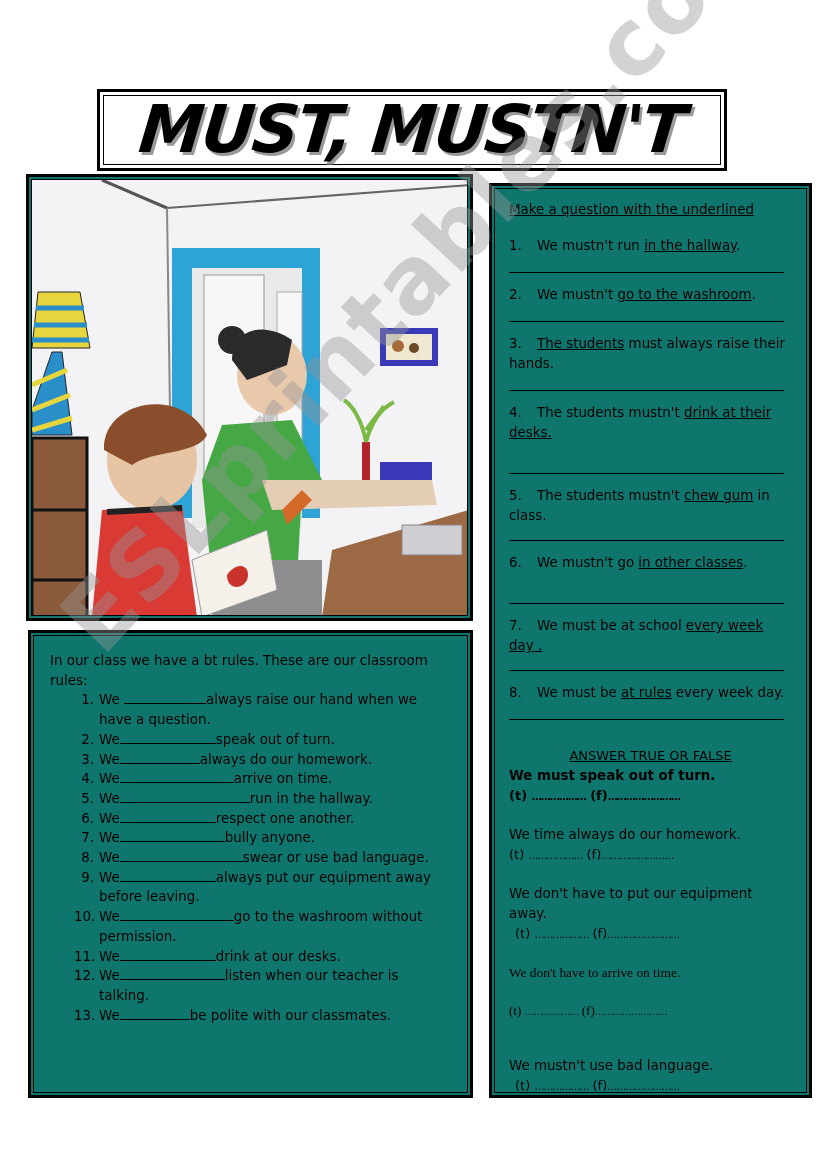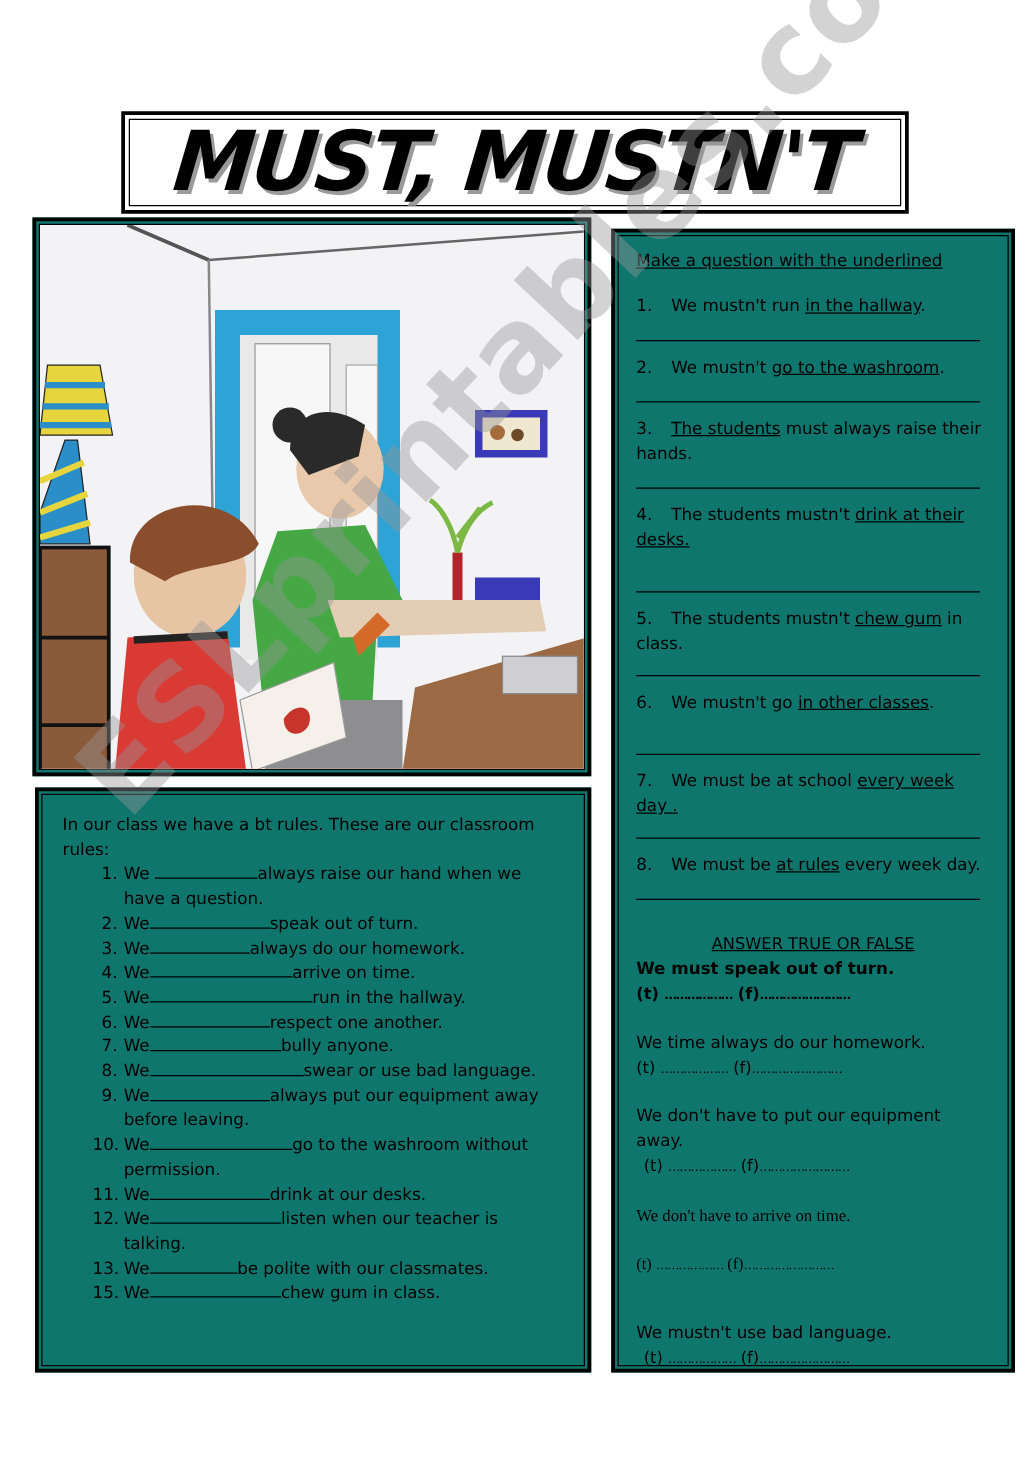--- a/index.html
+++ b/index.html
@@ -185,24 +185,20 @@
           <span class="rule-body"><span>We</span><span class="blank" style="width:96px"></span><span>drink at our desks.</span></span>
         </li>
         <li class="rule-item">
           <span class="rule-num">12.</span>
           <span class="rule-body"><span>We</span><span class="blank" style="width:105px"></span><span>listen when our teacher is talking.</span></span>
         </li>
         <li class="rule-item">
           <span class="rule-num">13.</span>
           <span class="rule-body"><span>We</span><span class="blank" style="width:70px"></span><span>be polite with our classmates.</span></span>
         </li>
-        <li class="rule-item">
-          <span class="rule-num">15.</span>
-          <span class="rule-body"><span>We</span><span class="blank" style="width:105px"></span><span>chew gum in class.</span></span>
-        </li>
       </ol>
   </div>
 </div>
 
 <div class="frame questions">
   <div class="frame-inner" id="questions-inner">
     <div class="q-heading">Make a question with the underlined</div>
     <div id="q-list">
         <div class="q-item"><span class="q-num">1.</span><span>We mustn't run </span><span class="u">in the hallway</span><span>.</span></div>
         <div class="answer-line" style="margin-top: 16px; margin-bottom: 12px;"></div>

